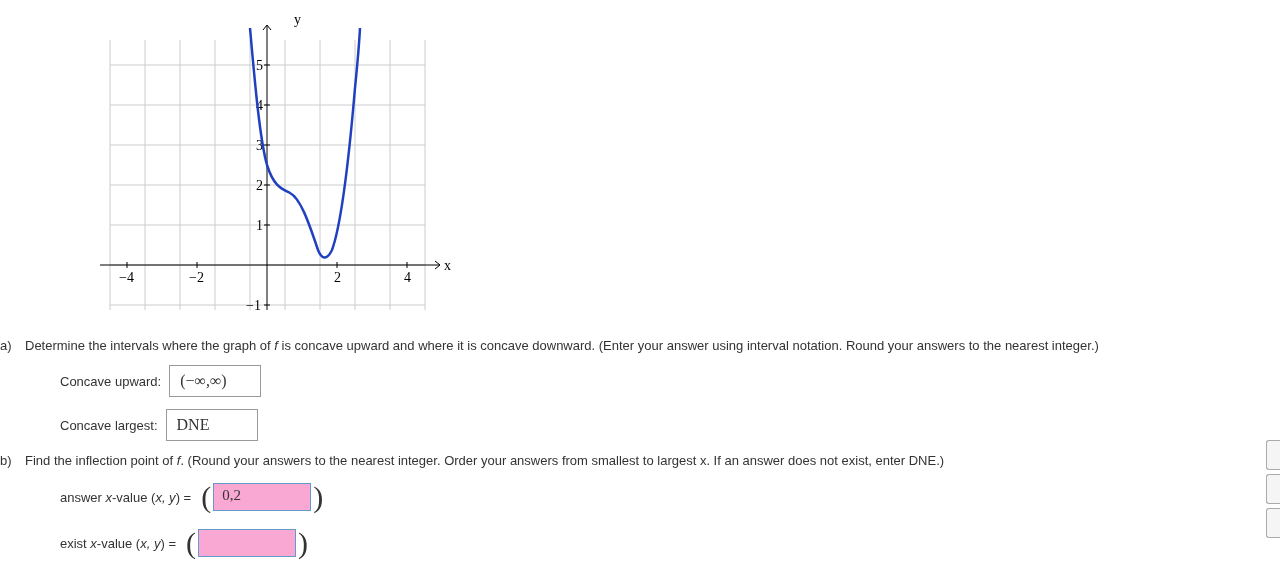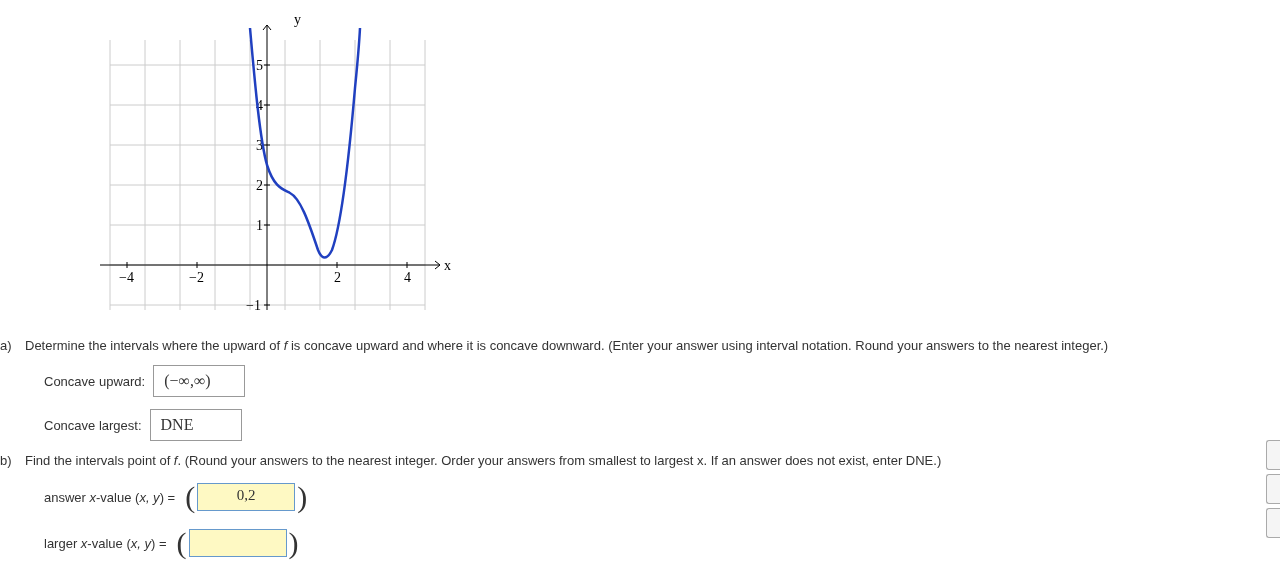--- a/index.html
+++ b/index.html
@@ -21,22 +21,21 @@
     .part-label {
       width: 25px;
       flex-shrink: 0;
     }
     .question-text {
       flex: 1;
     }
     .answer-row {
       display: flex;
       align-items: center;
-      margin: 12px 0 12px 44px;
-      text-align: center;
+      margin: 12px 0 12px 60px;
     }
     .answer-label {
       margin-right: 8px;
     }
     .answer-box {
       border: 1px solid #999;
       padding: 4px 10px;
       min-width: 70px;
       min-height: 22px;
       font-family: 'Times New Roman', serif;
@@ -45,21 +44,21 @@
       align-items: center;
     }
     .answer-input {
       border: 1px solid #6699cc;
       padding: 3px 8px;
       min-width: 80px;
       min-height: 20px;
       font-family: 'Times New Roman', serif;
       font-size: 15px;
       display: inline-block;
-      background: #fef9c3;
+      background: #f9a8d4;
     }
     .paren {
       font-family: 'Times New Roman', serif;
       font-size: 30px;
       font-weight: normal;
       margin: 0 2px;
     }
     .italic {
       font-style: italic;
     }
@@ -142,53 +141,53 @@
       <text x="156" y="300">−1</text>
     </g>
 
     <path d="M 160 18 C 165 75, 170 130, 177 155 C 184 177, 192 179, 200 183 C 210 188, 218 210, 228 240 C 232 250, 237 250, 242 240 C 250 218, 258 160, 265 78 C 267 58, 269 38, 270 18" stroke="#2040c0" stroke-width="2.5" fill="none"></path>
   </svg>
 </div>
 
 <div class="question-row">
   <div class="part-label">a)</div>
   <div class="question-text">
-    <span>Determine the intervals where the upward of </span><span class="italic">f</span><span> is concave upward and where it is concave downward. (Enter your answer using interval notation. Round your answers to the nearest integer.)</span>
+    <span>Determine the intervals where the graph of </span><span class="italic">f</span><span> is concave upward and where it is concave downward. (Enter your answer using interval notation. Round your answers to the nearest integer.)</span>
   </div>
 </div>
 
 <div class="answer-row">
   <span class="answer-label">Concave upward:</span>
   <span class="answer-box">(−∞,∞)</span>
 </div>
 
 <div class="answer-row">
   <span class="answer-label">Concave largest:</span>
   <span class="answer-box">DNE</span>
 </div>
 
 <div class="question-row">
   <div class="part-label">b)</div>
   <div class="question-text">
-    <span>Find the intervals point of </span><span class="italic">f</span><span>. (Round your answers to the nearest integer. Order your answers from smallest to largest x. If an answer does not exist, enter DNE.)</span>
+    <span>Find the inflection point of </span><span class="italic">f</span><span>. (Round your answers to the nearest integer. Order your answers from smallest to largest x. If an answer does not exist, enter DNE.)</span>
   </div>
 </div>
 
 <div class="answer-row">
   <span class="answer-label">
     <span>answer </span><span class="italic">x</span><span>-value (</span><span class="italic">x, y</span><span>)  =</span>
   </span>
   <span class="paren">(</span>
   <span class="answer-input">0,2</span>
   <span class="paren">)</span>
 </div>
 
 <div class="answer-row">
   <span class="answer-label">
-    <span>larger </span><span class="italic">x</span><span>-value (</span><span class="italic">x, y</span><span>)  =</span>
+    <span>exist </span><span class="italic">x</span><span>-value (</span><span class="italic">x, y</span><span>)  =</span>
   </span>
   <span class="paren">(</span>
   <span class="answer-input"></span>
   <span class="paren">)</span>
 </div>
 
 <div class="side-toolbar">
   <div class="side-btn"></div>
   <div class="side-btn"></div>
   <div class="side-btn"></div>

